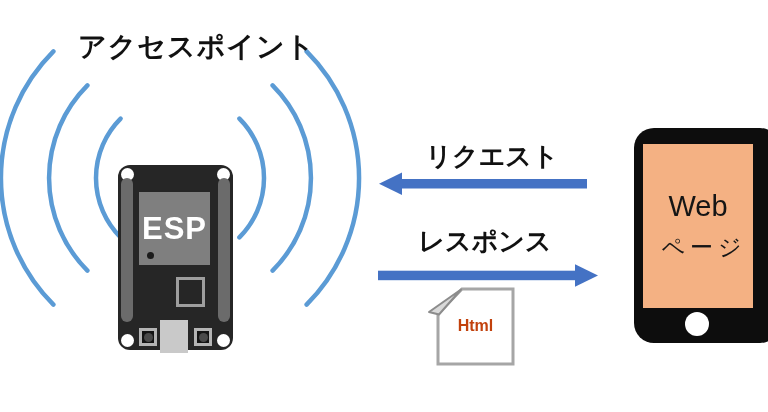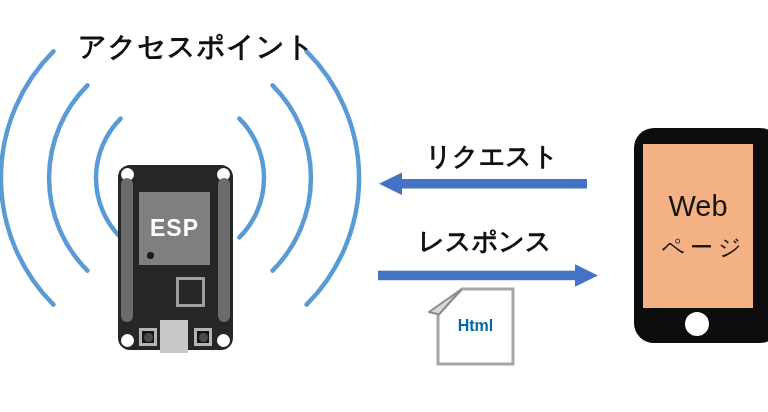--- a/index.html
+++ b/index.html
@@ -14,33 +14,33 @@
     font-size:28px;font-weight:bold;letter-spacing:1px;color:#111;white-space:nowrap;
   }
   .msg-label{
     position:absolute;width:160px;text-align:center;font-size:26px;font-weight:bold;
     color:#111;white-space:nowrap;
   }
   .msg-label.request{left:412px;top:139px;}
   .msg-label.response{left:405px;top:224px;}
   .html-label{
     position:absolute;left:438px;top:317px;width:75px;text-align:center;
-    font-size:16px;font-weight:bold;color:#0369a1;
+    font-size:16px;font-weight:bold;color:#c2410c;
   }
   
   .board{position:absolute;left:118px;top:165px;width:115px;height:185px;
     background:#262626;border-radius:12px;}
   .hole{position:absolute;width:13px;height:13px;border-radius:50%;background:#ffffff;}
   .hole.tl{left:3px;top:3px;} .hole.tr{right:3px;top:3px;}
   .hole.bl{left:3px;bottom:3px;} .hole.br{right:3px;bottom:3px;}
   .strip{position:absolute;top:13px;width:12px;height:144px;background:#6b6b6b;border-radius:6px;}
   .strip.left{left:3px;} .strip.right{right:3px;}
   .chip{position:absolute;left:21px;top:27px;width:71px;height:73px;background:#7f7f7f;
     display:flex;align-items:center;justify-content:center;}
-  .chip-label{font-size:23px;font-weight:bold;color:#fff;letter-spacing:1px;}
+  .chip-label{font-size:31px;font-weight:bold;color:#fff;letter-spacing:1px;}
   .chip-dot{position:absolute;left:8px;bottom:6px;width:7px;height:7px;border-radius:50%;background:#1c1c1c;}
   .sq-outline{position:absolute;left:58px;top:112px;width:23px;height:24px;
     border:3px solid #9e9e9e;background:transparent;}
   .usb{position:absolute;left:42px;top:155px;width:28px;height:33px;background:#c9c9c9;}
   .btn{position:absolute;top:163px;width:12px;height:12px;background:#141414;
     border:3px solid #b4b4b4;display:flex;align-items:center;justify-content:center;}
   .btn.left{left:21px;} .btn.right{left:76px;}
   .btn-circle{width:9px;height:9px;border-radius:50%;background:#4a4a4a;}
   
   .phone{position:absolute;left:634px;top:128px;width:126px;height:215px;

